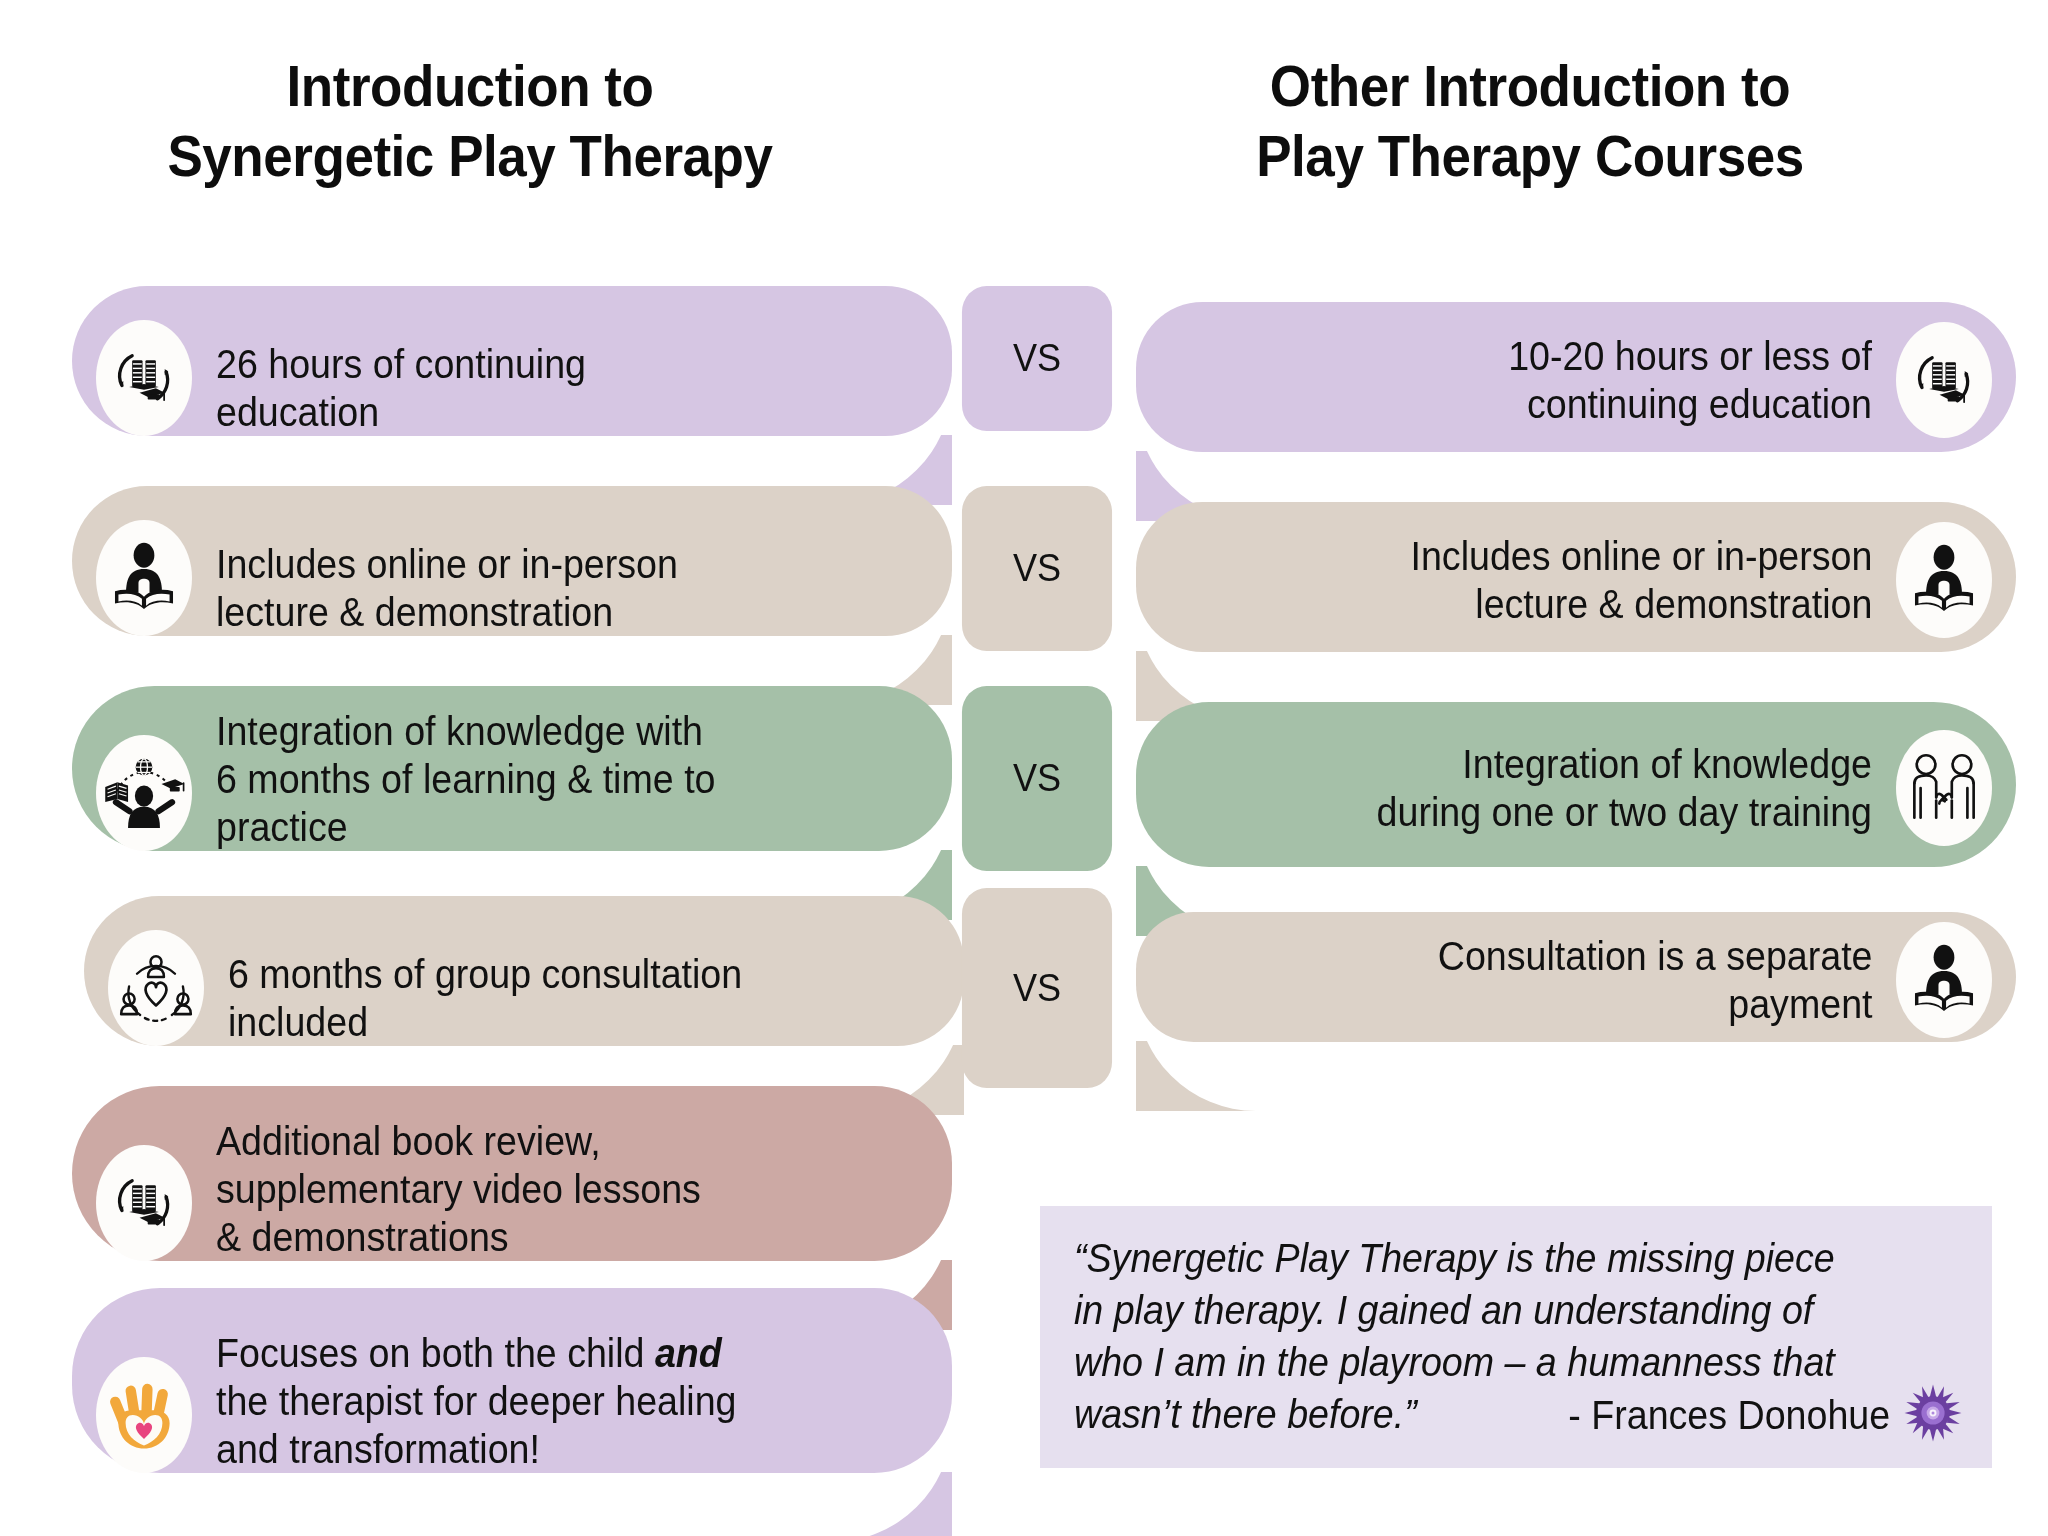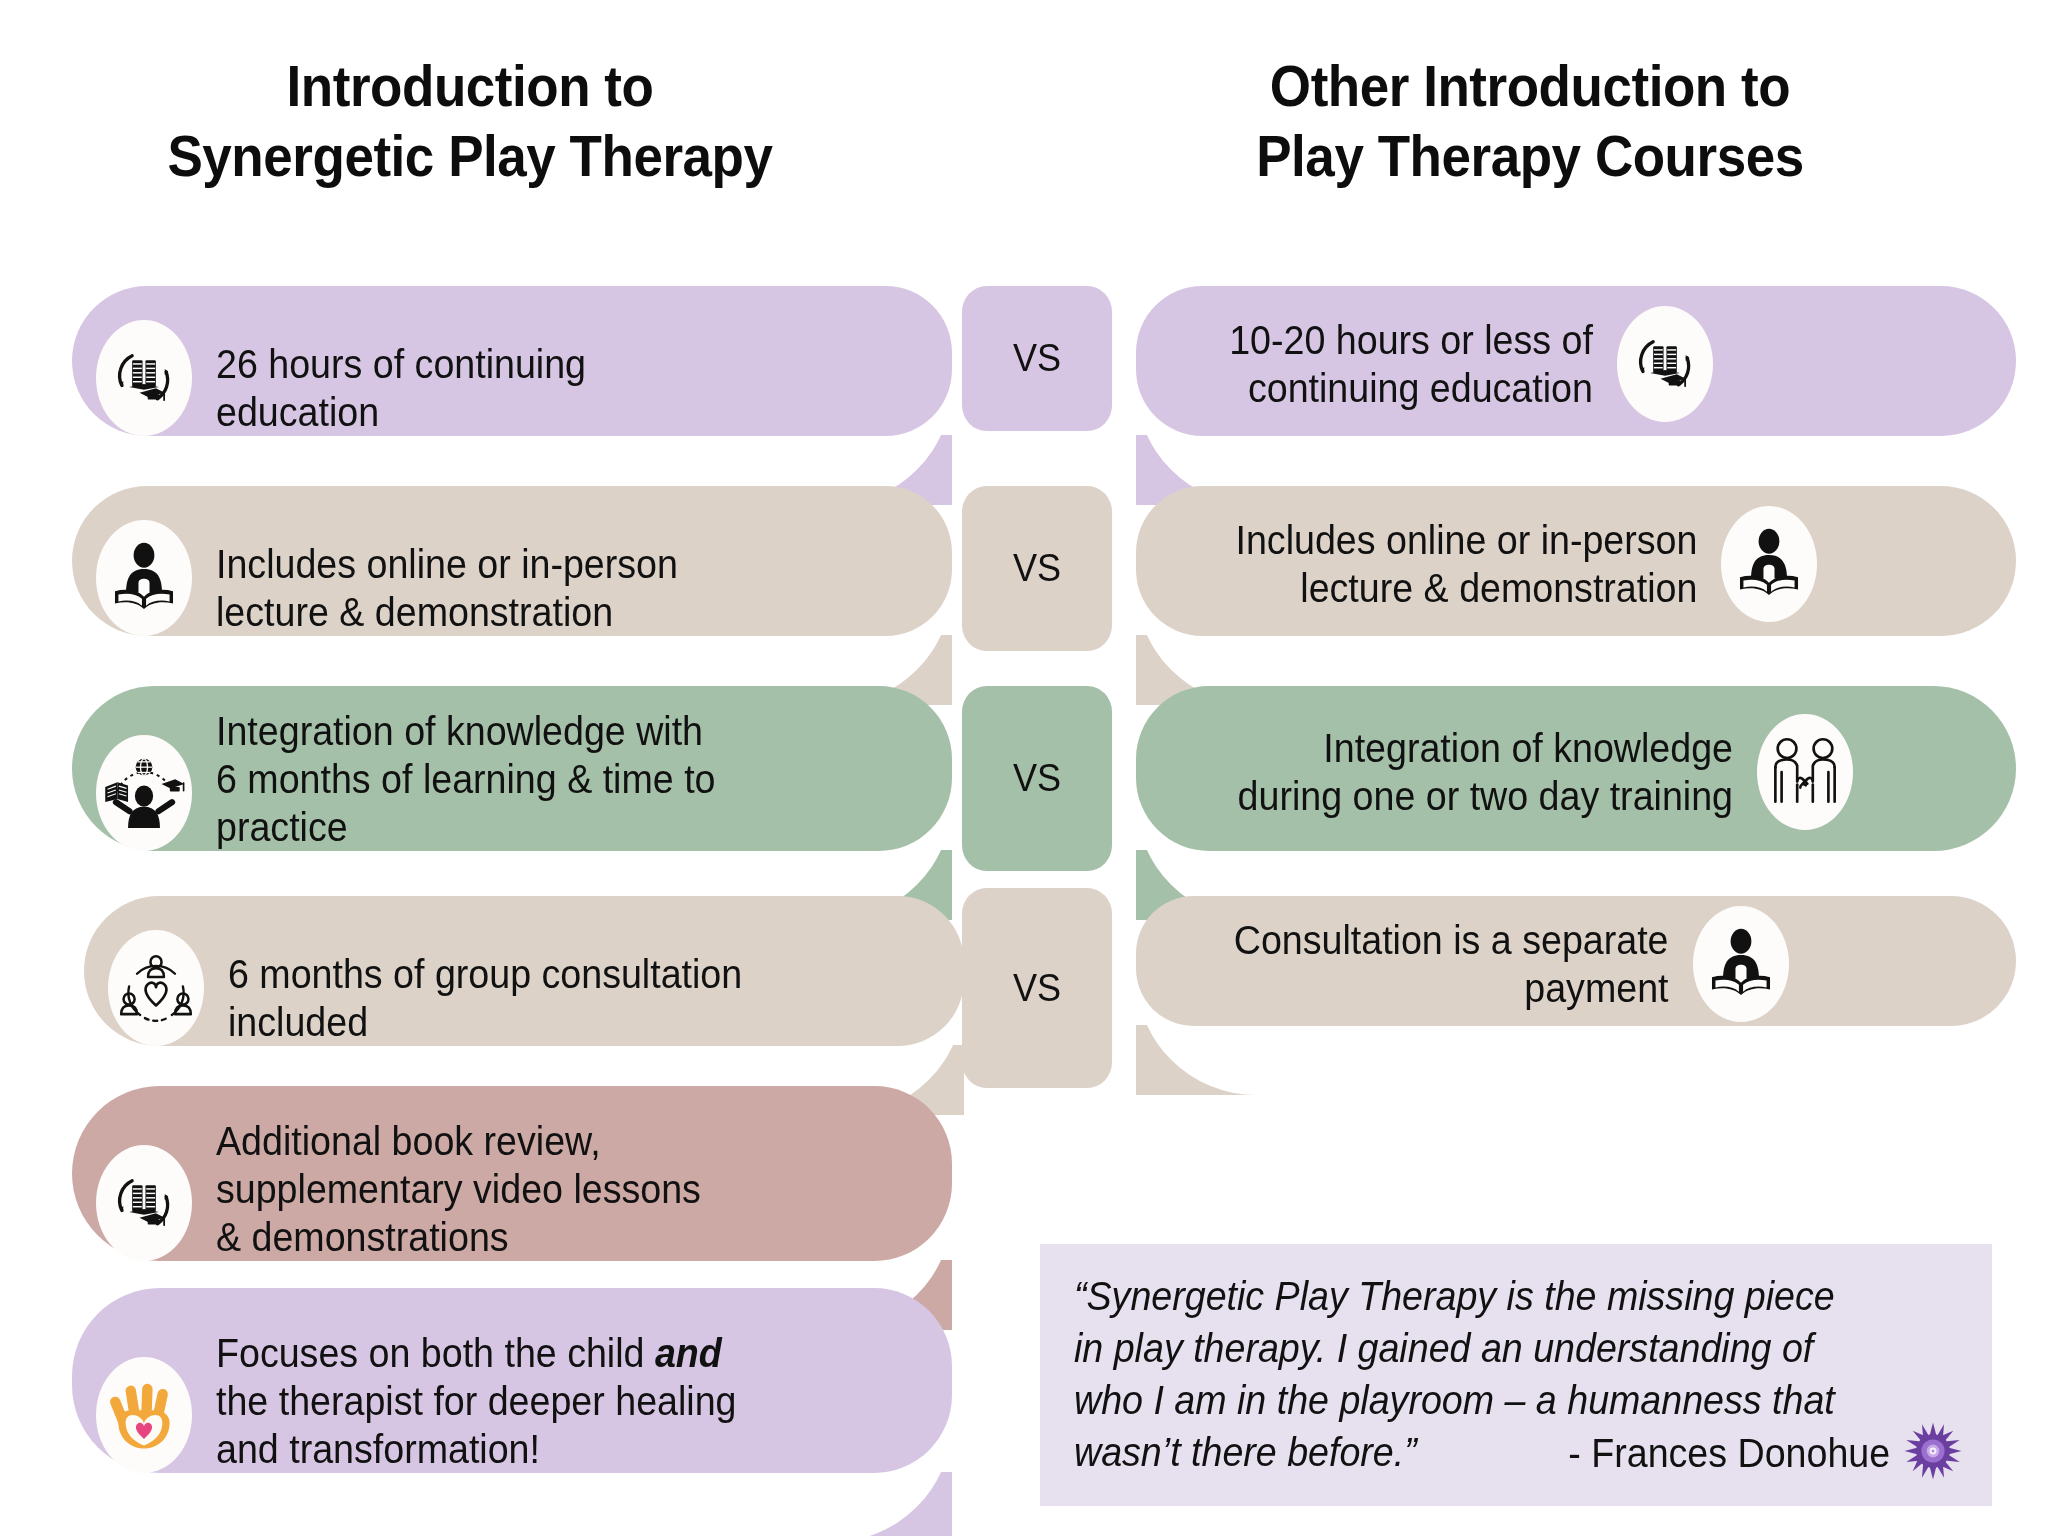--- a/index.html
+++ b/index.html
@@ -40,20 +40,22 @@
   }
   .bar-left {
     border-radius: 88px 78px 78px 88px;
     padding: 0 70px 0 24px;
     justify-content: flex-start;
     align-items: flex-end;
   }
   .bar-right {
     border-radius: 78px 88px 88px 78px;
     padding: 6px 24px 0 70px;
+    justify-content: flex-end;
+    margin-top: 16px;
   }
   
   .tail {
     position: absolute;
     width: 120px;
     height: 70px;
     overflow: hidden;
     pointer-events: none;
   }
   .tail i {
@@ -103,21 +105,21 @@
     display: flex; align-items: center; justify-content: center;
     font-size: 38px;
     color: #111;
     font-family: "Liberation Sans", sans-serif;
     transform: scaleX(0.95);
   }
 
   
   #quote-box {
     position: absolute;
-    left: 1040px; top: 1244px;
+    left: 1040px; top: 1206px;
     width: 952px; height: 262px;
     background: #E6E0EF;
     padding: 26px 30px 18px 34px;
     box-sizing: border-box;
   }
   #quote-text {
     font-style: italic;
     font-size: 40px;
     line-height: 1.30;
     color: #111;

